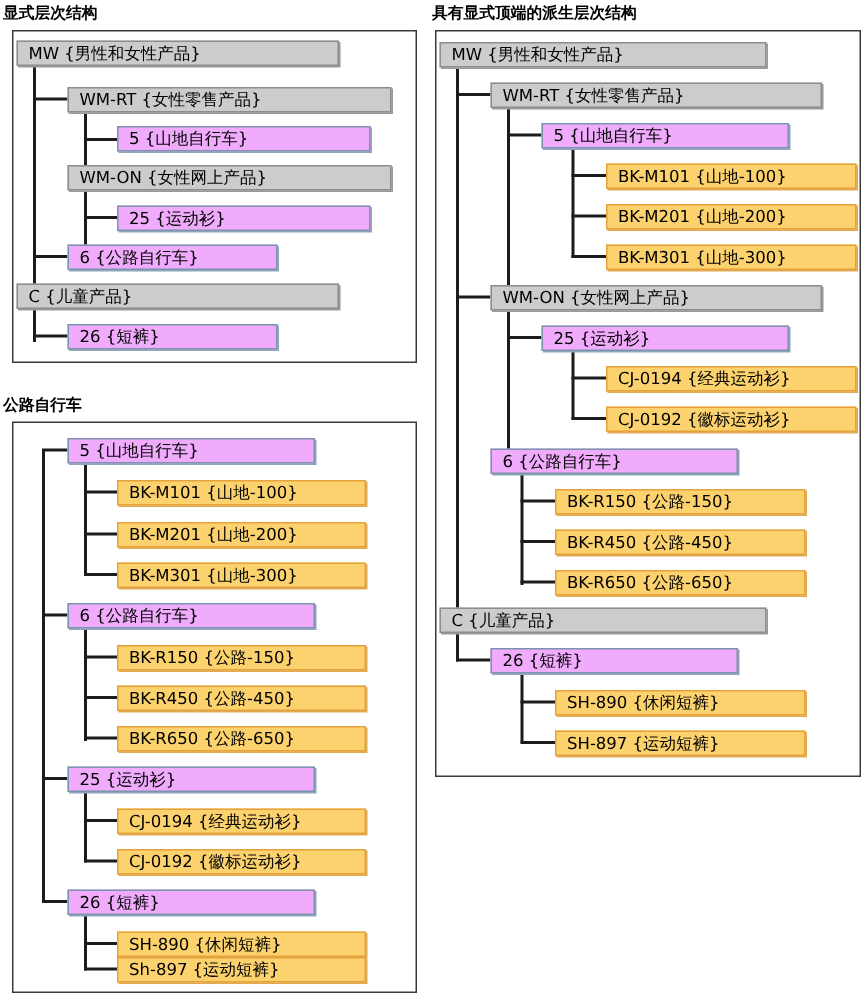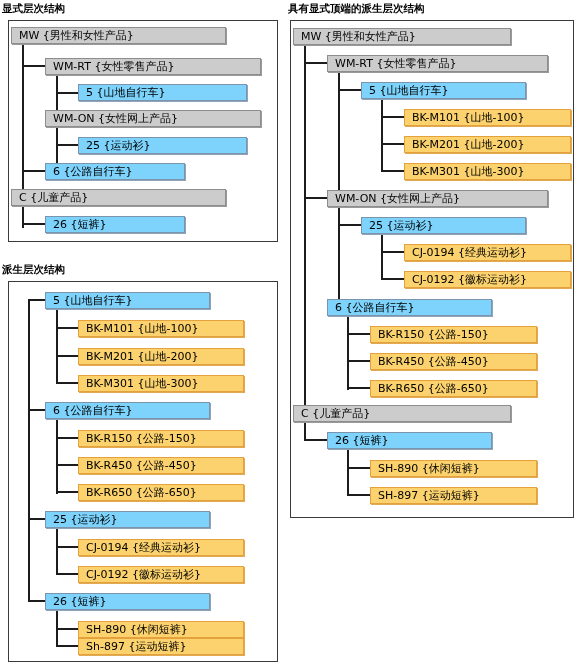--- a/index.html
+++ b/index.html
@@ -42,21 +42,21 @@
     overflow: hidden;
     border: 1px solid;
     z-index: 3;
   }
   .node.gray {
     background: #cccccc;
     border-color: #8d8d8d;
     box-shadow: 1px 1px 0 0 #9a9a9a;
   }
   .node.blue {
-    background: #7dd3fc;
+    background: #f0abfc;
     border-color: #7b93ab;
     box-shadow: 1px 1px 0 0 #8ea5bb;
   }
   .node.orange {
     background: #fbd26d;
     border-color: #e5a23c;
     box-shadow: 1px 1px 0 0 #e0aa55;
   }
   .vline {
     position: absolute;
@@ -85,21 +85,21 @@
     <div class="hline" style="left: 22px; top: 170px; width: 23px;"></div>
     <div class="hline" style="left: 22px; top: 223px; width: 23px;"></div>
     <div class="node gray" style="left: 11px; top: 27px; width: 215px;">MW {男性和女性产品}</div>
     <div class="node gray" style="left: 45px; top: 58px; width: 216px;">WM-RT {女性零售产品}</div>
     <div class="node blue" style="left: 78px; top: 84px; width: 169px;">5 {山地自行车}</div>
     <div class="node gray" style="left: 45px; top: 110px; width: 216px;">WM-ON {女性网上产品}</div>
     <div class="node blue" style="left: 78px; top: 137px; width: 169px;">25 {运动衫}</div>
     <div class="node blue" style="left: 45px; top: 163px; width: 140px;">6 {公路自行车}</div>
     <div class="node gray" style="left: 11px; top: 189px; width: 215px;">C {儿童产品}</div>
     <div class="node blue" style="left: 45px; top: 216px; width: 140px;">26 {短裤}</div>
-    <div class="panel-title" style="left: 2px; top: 263px;">派生层次结构</div>
+    <div class="panel-title" style="left: 2px; top: 263px;">公路自行车</div>
     <div class="panel" style="left: 8px; top: 281px; width: 270px; height: 381px;"></div>
     <div class="vline" style="left: 28px; top: 300px; height: 301px;"></div>
     <div class="vline" style="left: 56px; top: 300px; height: 84px;"></div>
     <div class="vline" style="left: 56px; top: 410px; height: 84px;"></div>
     <div class="vline" style="left: 56px; top: 519px; height: 56px;"></div>
     <div class="vline" style="left: 56px; top: 601px; height: 46px;"></div>
     <div class="hline" style="left: 28px; top: 299px; width: 17px;"></div>
     <div class="hline" style="left: 56px; top: 327px; width: 22px;"></div>
     <div class="hline" style="left: 56px; top: 355px; width: 22px;"></div>
     <div class="hline" style="left: 56px; top: 382px; width: 22px;"></div>

